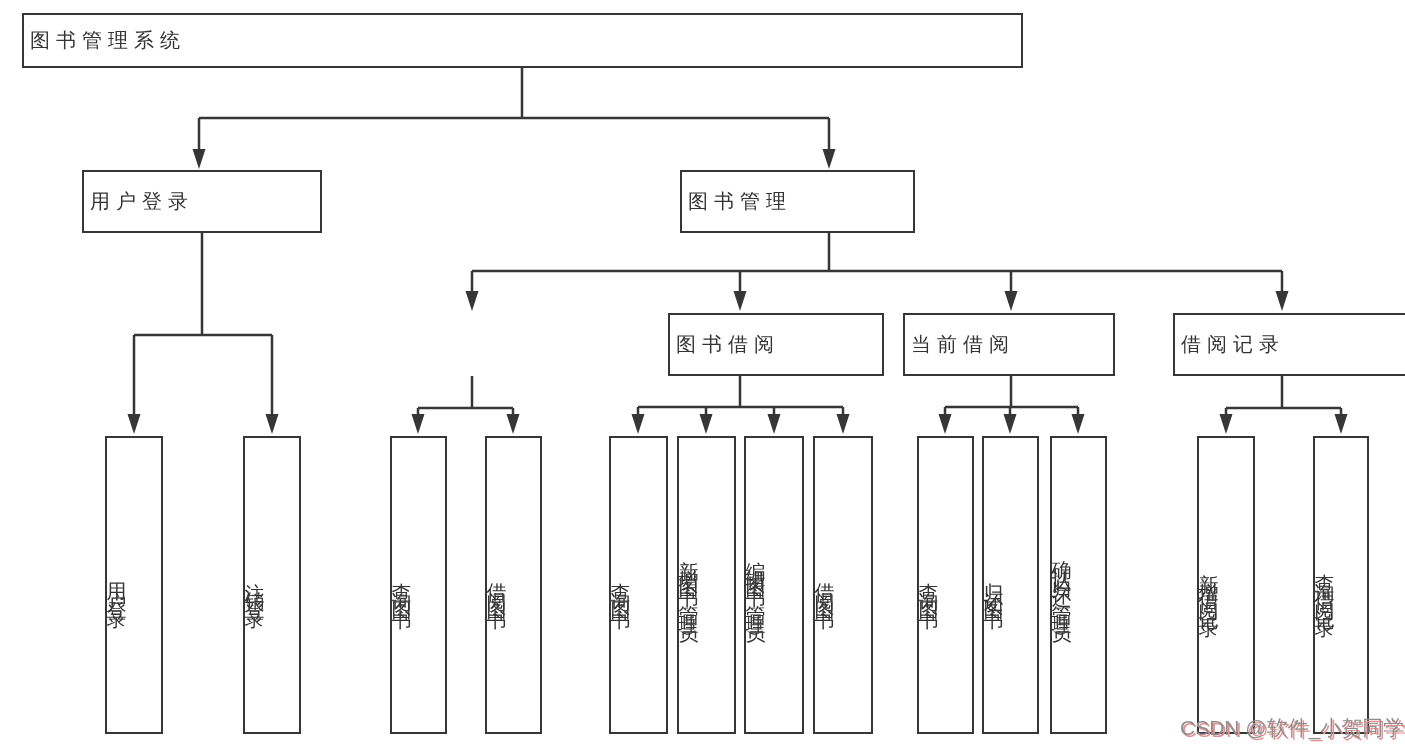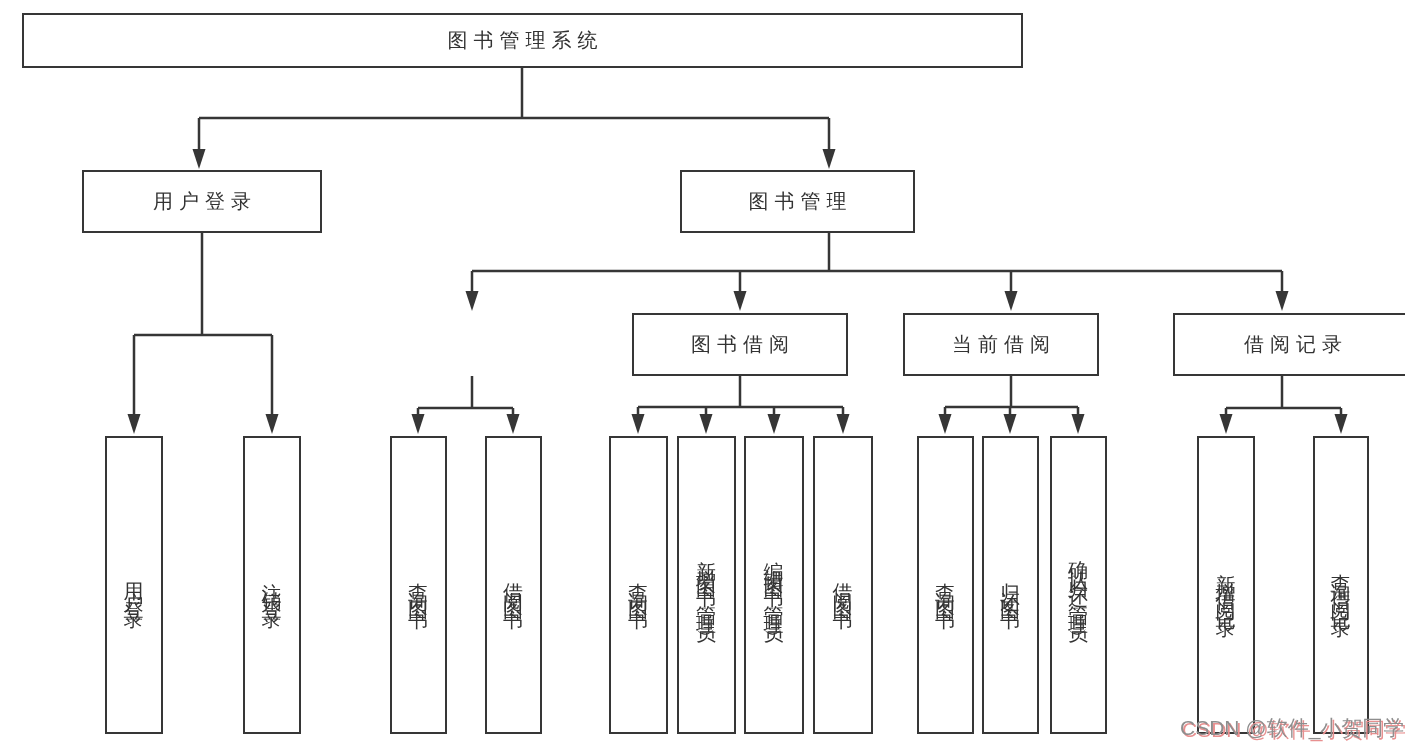--- a/index.html
+++ b/index.html
@@ -9,21 +9,21 @@
     background:#ffffff;
     font-family:"Liberation Serif","DejaVu Serif",serif;
     overflow:hidden;
   }
   #wires{position:absolute;left:0;top:0;width:1405px;height:747px;}
   .node{
     position:absolute;
     box-sizing:border-box;
     border:2px solid #363636;
     background:#ffffff;
-    display:flex;align-items:center;justify-content:center;
+    display:flex;align-items:center;justify-content:flex-start;
     color:#333333;
   }
   .hnode span{
     font-size:20px;
     letter-spacing:6px;
     text-indent:6px; 
     white-space:nowrap;
     color:#333333;
   }
   .vnode span{
@@ -94,24 +94,24 @@
     <span>图书管理系统</span>
   </div>
 
   <div class="node hnode" style="left:82px;top:170px;width:240px;height:63px;">
     <span>用户登录</span>
   </div>
   <div class="node hnode" style="left:680px;top:170px;width:235px;height:63px;">
     <span>图书管理</span>
   </div>
 
-  <div class="node hnode" style="left:632px;top:313px;width:216px;height:63px;">
+  <div class="node hnode" style="left:668px;top:313px;width:216px;height:63px;">
     <span>图书借阅</span>
   </div>
-  <div class="node hnode" style="left:903px;top:313px;width:196px;height:63px;">
+  <div class="node hnode" style="left:903px;top:313px;width:212px;height:63px;">
     <span>当前借阅</span>
   </div>
   <div class="node hnode" style="left:1173px;top:313px;width:240px;height:63px;">
     <span>借阅记录</span>
   </div>
 
   <div class="node vnode" style="left:105px;top:436px;width:58px;height:298px;">
     <span>用户登录</span>
   </div>
   <div class="node vnode" style="left:243px;top:436px;width:58px;height:298px;">

